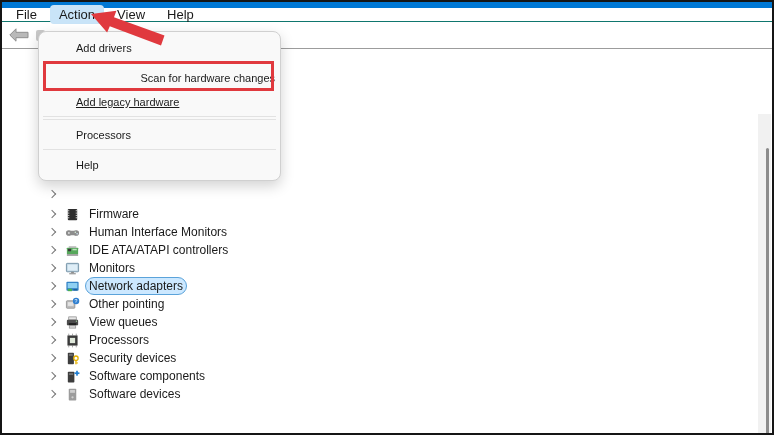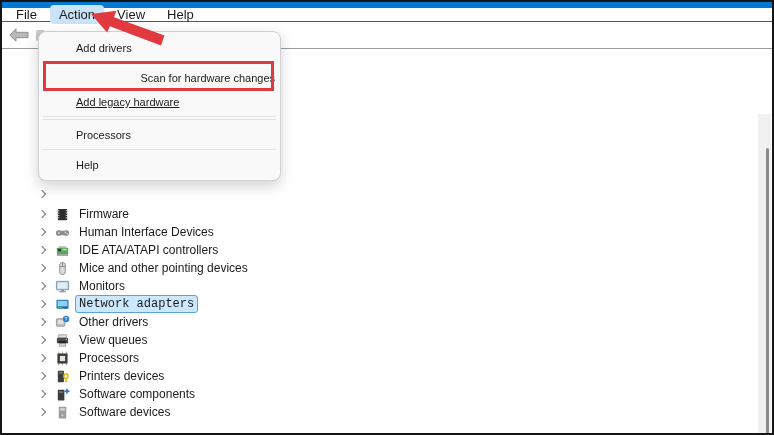--- a/index.html
+++ b/index.html
@@ -37,40 +37,39 @@
     background: #fff;
     position: relative; z-index: 1;
   }
   .tb-btn { display: inline-flex; align-items: center; justify-content: center; width: 24px; height: 20px; }
   .tb-partial { width: 9px; height: 11px; background: #c9c9c9; border-radius: 2px; margin-left: 5px; }
   .main { position: absolute; top: 56px; left: 0; right: 0; bottom: 0; background: #fff; }
   .tree { position: absolute; top: 0; left: 0; padding-top: 1px; z-index: 1; }
   .tree-row {
     display: flex; align-items: center;
     height: 18px;
-    padding-left: 37px;
+    padding-left: 47px;
     font-size: 12px; color: #1a1a1a;
     white-space: nowrap;
   }
   .tree-row.first-labeled { margin-top: 2px; }
   .chevron {
     width: 6px; height: 6px; flex: 0 0 auto;
     border-top: 1.4px solid #767676;
     border-right: 1.4px solid #767676;
     transform: rotate(45deg);
     margin-right: 2px;
   }
   .tree-icon { width: 15px; height: 15px; flex: 0 0 auto; margin-left: 8px; display: inline-flex; }
   .tree-icon svg { width: 15px; height: 15px; }
   .tree-label { margin-left: 5px; padding: 1px 3px; border: 1px solid transparent; }
   .tree-label.selected {
     background: #cce8ff;
     border: 1px solid #5ba3da;
-    border-radius: 3px;
-    font-family: Liberation Mono, monospace;
+    border-radius: 9px;
   }
   
   .dropdown {
     position: absolute;
     left: 36px; top: 29px; width: 243px;
     background: #f9f9f9;
     border: 1px solid #d0d0d0;
     border-radius: 8px;
     box-shadow: 0 5px 14px rgba(0,0,0,0.18);
     z-index: 10;
@@ -194,50 +193,39 @@
           <span class="tree-icon">
             <svg viewBox="0 0 16 16">
               <rect x="1.5" y="6" width="13" height="5" rx="2.5" fill="#8d8d8d"></rect>
               <circle cx="4" cy="8.5" r="3" fill="#8d8d8d"></circle>
               <circle cx="12" cy="8.5" r="3" fill="#8d8d8d"></circle>
               <circle cx="11" cy="7.6" r="0.8" fill="#d9f2d9"></circle>
               <circle cx="12.9" cy="9.3" r="0.8" fill="#cfe6f7"></circle>
               <rect x="3.2" y="7.6" width="1.8" height="1.8" fill="#d9d9d9"></rect>
             </svg>
           </span>
-          <span class="tree-label">Human Interface Devices</span>
+          <span class="tree-label">Human Interface Monitors</span>
         </div>
         <div class="tree-row">
           <span class="chevron"></span>
           <span class="tree-icon">
             <svg viewBox="0 0 16 16">
               <rect x="2" y="5" width="12" height="7" rx="0.5" fill="#57a85c"></rect>
               <rect x="3.2" y="6.2" width="3.2" height="2.6" fill="#3a3a3a"></rect>
               <rect x="8" y="6.2" width="4.5" height="1.6" fill="#bfe3c0"></rect>
               <rect x="2" y="12" width="12" height="1.6" fill="#8f8f8f"></rect>
               <rect x="4" y="3.6" width="8" height="1.4" fill="#a7a7a7"></rect>
             </svg>
           </span>
           <span class="tree-label">IDE ATA/ATAPI controllers</span>
         </div>
         <div class="tree-row">
           <span class="chevron"></span>
           <span class="tree-icon">
             <svg viewBox="0 0 16 16">
-              <rect x="5" y="1.5" width="6" height="13" rx="3" fill="#dcdcdc" stroke="#828282" stroke-width="0.9"></rect>
-              <line x1="8" y1="1.5" x2="8" y2="6" stroke="#828282" stroke-width="0.9"></line>
-              <line x1="5" y1="6" x2="11" y2="6" stroke="#828282" stroke-width="0.9"></line>
-            </svg>
-          </span>
-          <span class="tree-label">Mice and other pointing devices</span>
-        </div>
-        <div class="tree-row">
-          <span class="chevron"></span>
-          <span class="tree-icon">
-            <svg viewBox="0 0 16 16">
               <rect x="1.5" y="2.5" width="13" height="9" rx="0.8" fill="#b9cfdd" stroke="#6b8ba0" stroke-width="0.9"></rect>
               <rect x="2.8" y="3.8" width="10.4" height="6.4" fill="#dfeef7"></rect>
               <rect x="6.5" y="11.5" width="3" height="1.5" fill="#8f8f8f"></rect>
               <rect x="4.5" y="13" width="7" height="1.2" fill="#8f8f8f"></rect>
             </svg>
           </span>
           <span class="tree-label">Monitors</span>
         </div>
         <div class="tree-row">
           <span class="chevron"></span>
@@ -254,21 +242,21 @@
         <div class="tree-row">
           <span class="chevron"></span>
           <span class="tree-icon">
             <svg viewBox="0 0 16 16">
               <rect x="1.5" y="4" width="9" height="8" rx="0.8" fill="#bdbdbd" stroke="#8a8a8a" stroke-width="0.8"></rect>
               <rect x="3" y="5.5" width="6" height="4" fill="#e3e3e3"></rect>
               <circle cx="11.8" cy="4.2" r="3.4" fill="#2f7fd0"></circle>
               <text x="11.8" y="6.2" font-size="5.6" fill="#fff" text-anchor="middle" font-family="Liberation Sans, sans-serif">?</text>
             </svg>
           </span>
-          <span class="tree-label">Other drivers</span>
+          <span class="tree-label">Other pointing</span>
         </div>
         <div class="tree-row">
           <span class="chevron"></span>
           <span class="tree-icon">
             <svg viewBox="0 0 16 16">
               <rect x="4" y="2" width="8" height="3.2" fill="#e6e6e6" stroke="#7d7d7d" stroke-width="0.7"></rect>
               <rect x="2" y="5" width="12" height="6" rx="1" fill="#4c4c4c"></rect>
               <rect x="4" y="8.6" width="8" height="2.4" fill="#222"></rect>
               <circle cx="12.2" cy="6.6" r="0.7" fill="#9fd49f"></circle>
               <rect x="4.5" y="11.5" width="7" height="2.5" fill="#d9d9d9" stroke="#7d7d7d" stroke-width="0.6"></rect>
@@ -298,21 +286,21 @@
           <span class="chevron"></span>
           <span class="tree-icon">
             <svg viewBox="0 0 16 16">
               <rect x="3" y="1.8" width="6.5" height="12.4" rx="0.8" fill="#3d3d3d"></rect>
               <rect x="4.2" y="3" width="4" height="2.2" fill="#6f6f6f"></rect>
               <circle cx="11.7" cy="7.6" r="2.3" fill="none" stroke="#e5b200" stroke-width="1.4"></circle>
               <rect x="11" y="9.6" width="1.4" height="4.6" fill="#e5b200"></rect>
               <rect x="12.2" y="12.2" width="1.6" height="1.1" fill="#e5b200"></rect>
             </svg>
           </span>
-          <span class="tree-label">Printers devices</span>
+          <span class="tree-label">Security devices</span>
         </div>
         <div class="tree-row">
           <span class="chevron"></span>
           <span class="tree-icon">
             <svg viewBox="0 0 16 16">
               <rect x="3" y="3" width="7" height="11.4" rx="0.8" fill="#3d3d3d"></rect>
               <rect x="4.2" y="4.4" width="4.5" height="2" fill="#6f6f6f"></rect>
               <rect x="10.2" y="3.6" width="5.2" height="1.8" fill="#1f7fd4"></rect>
               <rect x="11.9" y="1.9" width="1.8" height="5.2" fill="#1f7fd4"></rect>
             </svg>

